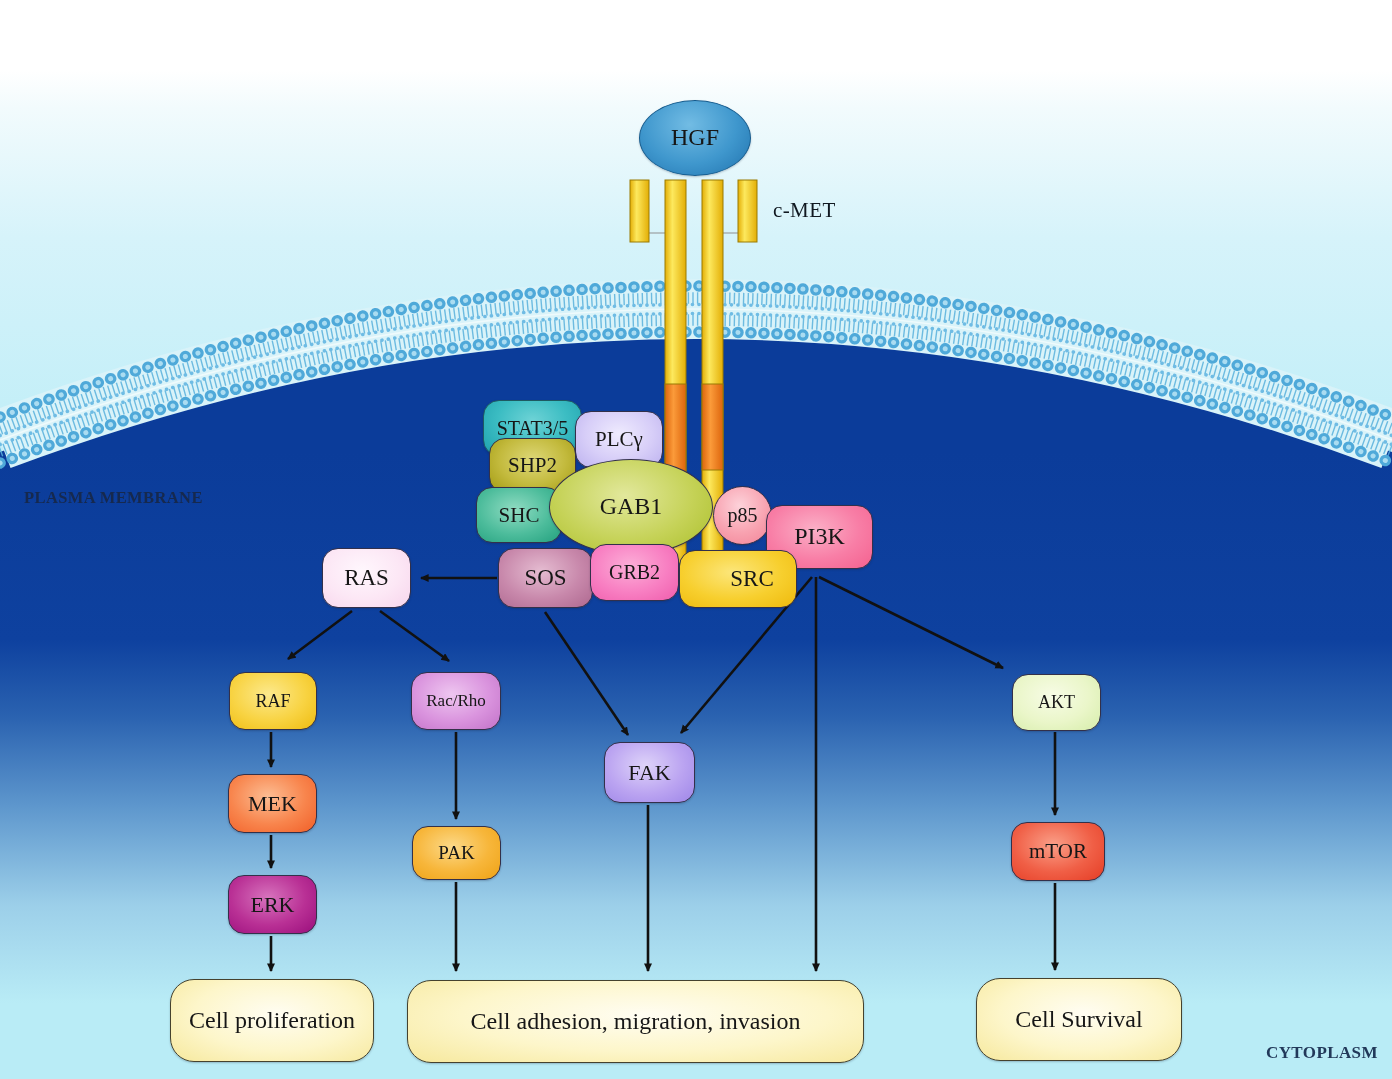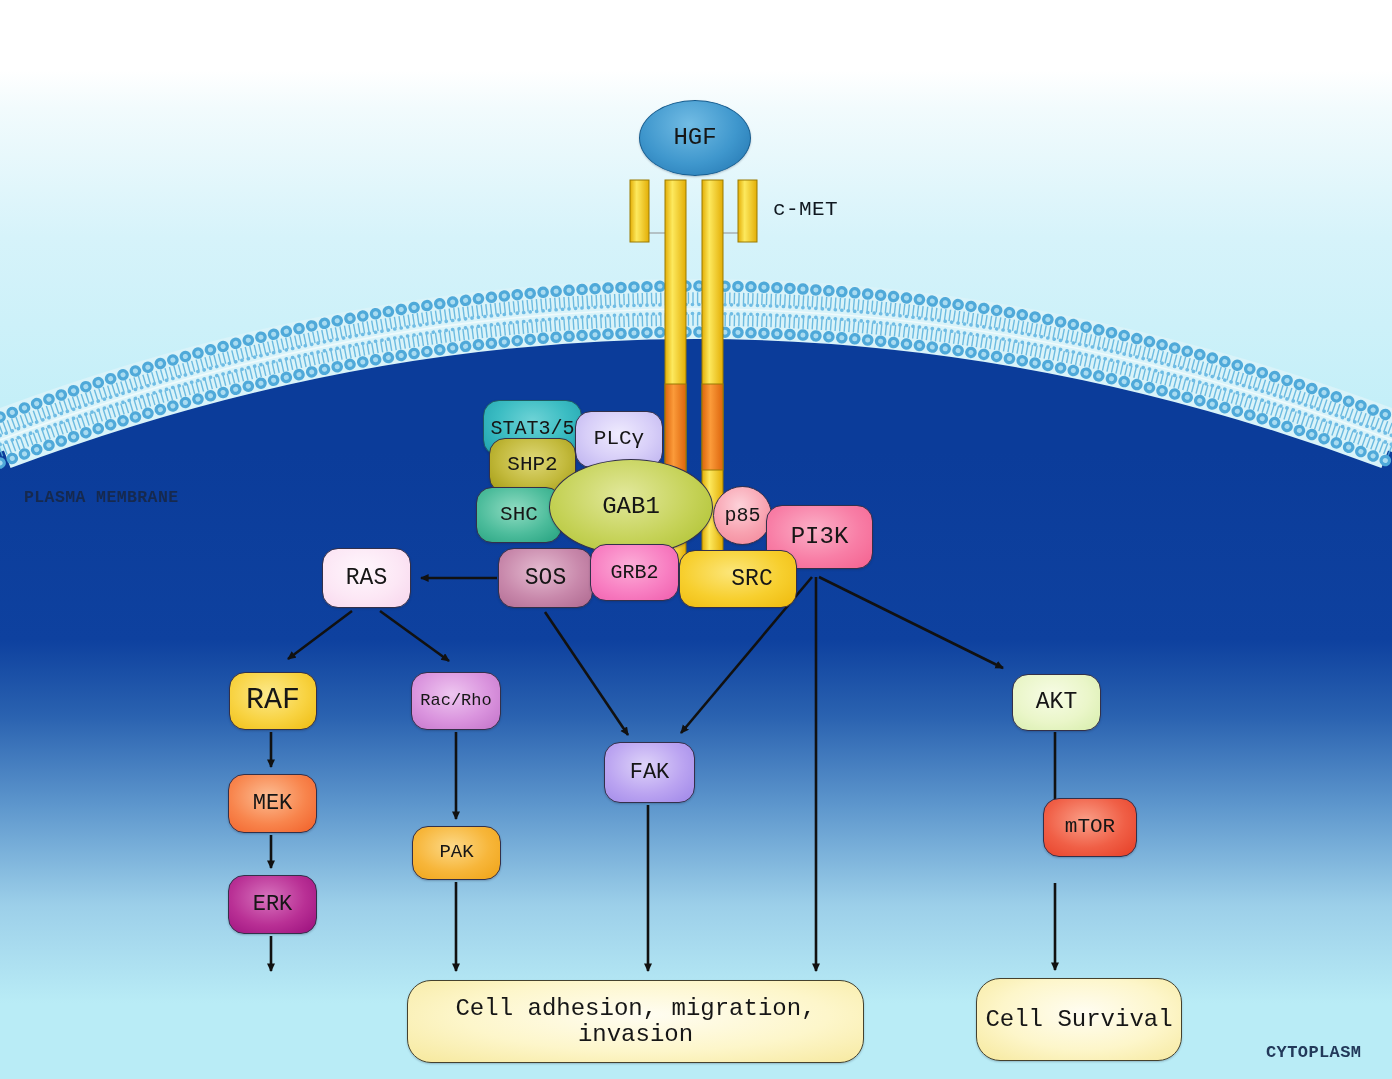--- a/index.html
+++ b/index.html
@@ -1,18 +1,18 @@
 <!DOCTYPE html>
 <html><head>
 <meta charset="utf-8">
 <style>
   html,body{margin:0;padding:0;background:#ffffff;}
   #stage{
     position:relative;width:1392px;height:1079px;overflow:hidden;
-    font-family:Liberation Mono, monospace;
+    font-family:Liberation Serif, serif;
     background:linear-gradient(180deg,#ffffff 0%,#ffffff 6.5%,#f2fbfd 10%,#d6f3fa 22%,#c4eff8 38%,#bceef7 100%);
   }
   svg.layer{position:absolute;left:0;top:0;}
   .node{
     position:absolute;display:flex;align-items:center;justify-content:center;
     border:1.7px solid #33304a;border-radius:16px;
     color:#161616;font-size:21px;text-align:center;line-height:1.05;
     box-shadow:0 1px 2px rgba(20,30,60,.25);
   }
   .ellipse{border-radius:50%;}
@@ -27,24 +27,24 @@
   .plcg {background:radial-gradient(ellipse at 50% 40%,#efebfe 0%,#d7cef8 55%,#bdb2ef 100%);}
   .shp2 {background:radial-gradient(ellipse at 50% 40%,#ded878 0%,#c3ba3d 55%,#a29a10 100%);}
   .shc  {background:radial-gradient(ellipse at 45% 40%,#90dcc2 0%,#4cbc9b 55%,#23a07e 100%);}
   .gab1 {background:radial-gradient(ellipse at 46% 38%,#e2e89c 0%,#c5d257 55%,#a9bd27 100%);font-size:24px;}
   .p85  {background:radial-gradient(circle at 45% 33%,#fdd2da 0%,#f8a2b0 55%,#f28296 100%);font-size:20px;}
   .pi3k {background:radial-gradient(ellipse at 45% 38%,#fbb0c7 0%,#f87ea6 55%,#f4618f 100%);font-size:24px;}
   .sos  {background:radial-gradient(ellipse at 45% 38%,#e5bcd1 0%,#c888ab 55%,#ae688f 100%);font-size:23px;}
   .grb2 {background:radial-gradient(ellipse at 45% 38%,#fcaed8 0%,#f87fc2 55%,#ef5dac 100%);font-size:20px;}
   .src  {background:radial-gradient(ellipse at 45% 38%,#fce67a 0%,#f7cf2e 55%,#eeb90c 100%);font-size:23px;padding-left:28px;}
   .ras  {background:radial-gradient(ellipse at 45% 38%,#fff7fd 0%,#fce7f5 55%,#f7d5ec 100%);font-size:23px;}
-  .raf  {background:radial-gradient(ellipse at 45% 38%,#fce98c 0%,#f8d342 55%,#eebb10 100%);font-size:30px;}
+  .raf  {background:radial-gradient(ellipse at 45% 38%,#fce98c 0%,#f8d342 55%,#eebb10 100%);font-size:18px;}
   .racrho{background:radial-gradient(ellipse at 45% 38%,#eec6f0 0%,#da94de 55%,#c272c8 100%);font-size:17px;}
   .fak  {background:radial-gradient(ellipse at 45% 38%,#ded3f9 0%,#bba4f1 55%,#9e86e8 100%);font-size:22px;}
-  .akt  {background:radial-gradient(ellipse at 45% 38%,#f7fce6 0%,#eaf6c9 55%,#d6edaa 100%);font-size:23px;text-align:center;}
+  .akt  {background:radial-gradient(ellipse at 45% 38%,#f7fce6 0%,#eaf6c9 55%,#d6edaa 100%);font-size:18px;text-align:center;}
   .mek  {background:radial-gradient(ellipse at 45% 38%,#fcbd93 0%,#f8854d 55%,#f15f28 100%);font-size:22px;}
   .erk  {background:radial-gradient(ellipse at 45% 38%,#d773bd 0%,#b93095 55%,#9a0e7c 100%);font-size:22px;}
   .pak  {background:radial-gradient(ellipse at 45% 38%,#fcd988 0%,#f7b63a 55%,#efa214 100%);font-size:19px;}
   .mtor {background:radial-gradient(ellipse at 45% 38%,#fa9f88 0%,#f05f46 55%,#e53d25 100%);font-size:21px;}
 </style>
 </head>
 <body>
 
 <div id="stage">
 
@@ -173,24 +173,27 @@
     </div>
   <div class="node mek" style="left:228px;top:774px;width:87px;height:57px;">
     <span>MEK</span>
     </div>
   <div class="node erk" style="left:228px;top:875px;width:87px;height:57px;">
     <span>ERK</span>
     </div>
   <div class="node pak" style="left:412px;top:826px;width:87px;height:52px;">
     <span>PAK</span>
     </div>
-  <div class="node mtor" style="left:1011px;top:798px;width:92px;height:57px;margin-left:32px;">
+  <div class="node mtor" style="left:1011px;top:822px;width:92px;height:57px;">
     <span>mTOR</span>
     </div>
 
+  <div class="node out" style="left:170px;top:979px;width:202px;height:81px;">
+    <span>Cell proliferation</span>
+    </div>
   <div class="node out" style="left:407px;top:980px;width:455px;height:81px;">
     <span>Cell adhesion, migration, invasion</span>
     </div>
   <div class="node out" style="left:953px;top:978px;width:204px;height:81px;margin-left:23px;">
     <span>Cell Survival</span>
     </div>
 
   <div class="lbl" style="left:24px;top:488px;font-size:16.5px;">PLASMA MEMBRANE</div>
   <div class="lbl" style="left:1266px;top:1043px;font-size:17px;color:#22395a;">CYTOPLASM</div>
 

